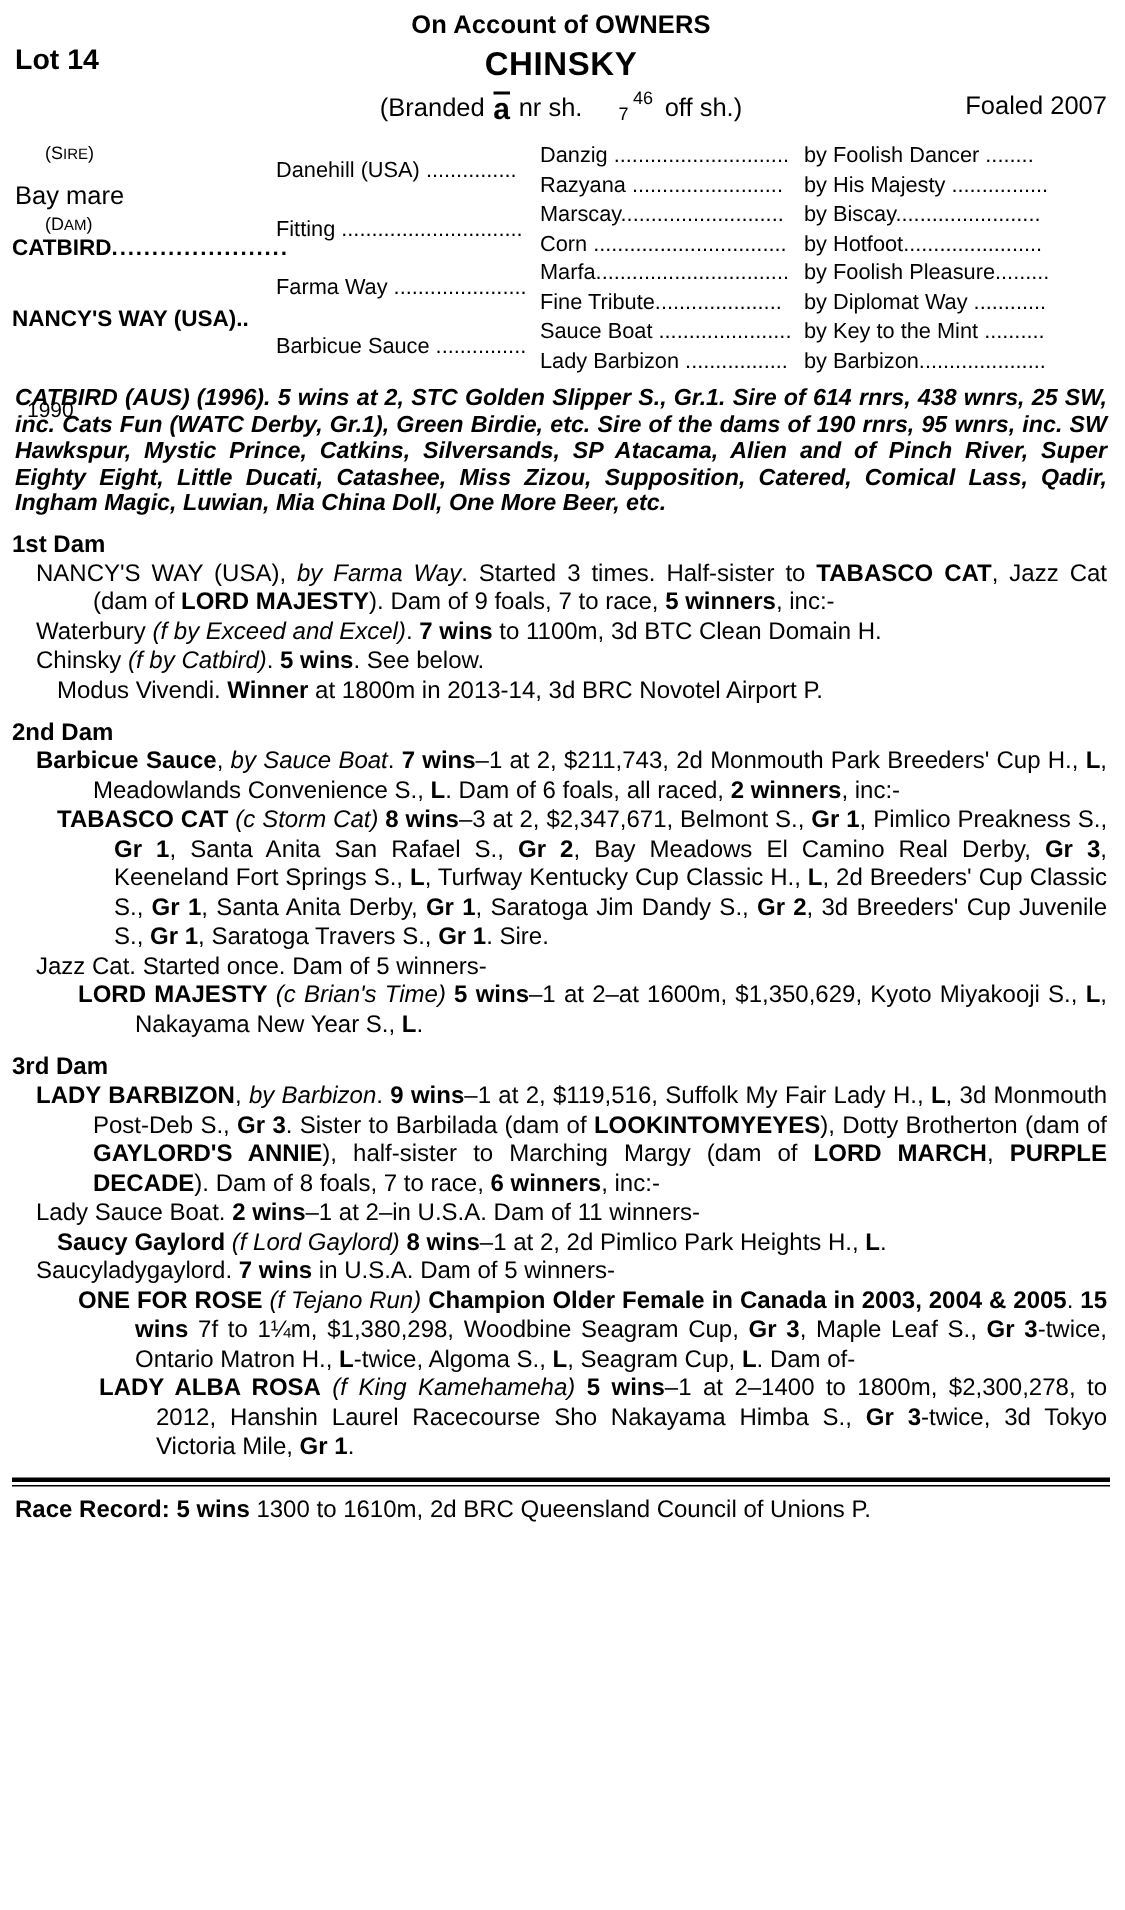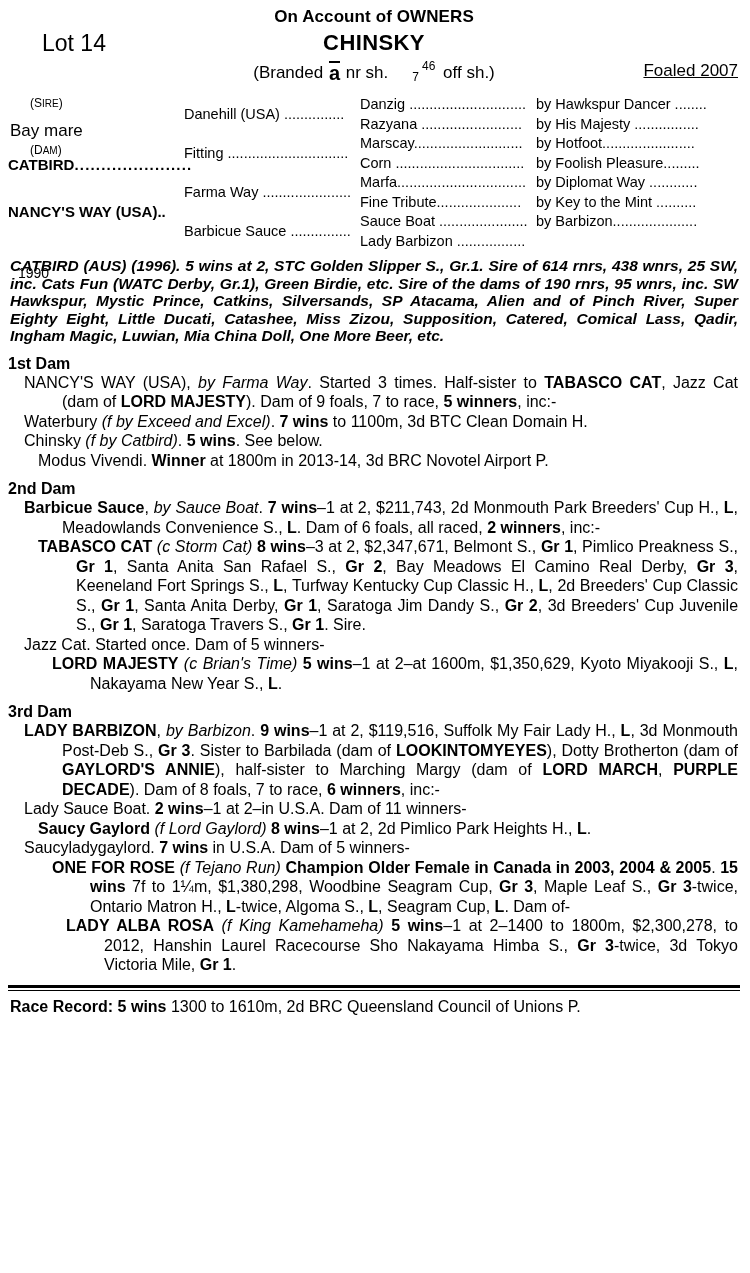--- a/index.html
+++ b/index.html
@@ -32,23 +32,22 @@
     margin: 3px 0 3px 0;
   }
   .lot-row {
     position: relative;
     height: 27px;
   }
   .lot-no {
     position: absolute;
     left: 2px;
     top: 0;
-    font-weight: normal;
-    font-size: 23px;
-    margin-left: 32px;
+    font-weight: bold;
+    font-size: 19px;
   }
   .horse-name {
     text-align: center;
     font-weight: bold;
     font-size: 22px;
     line-height: 25px;
     letter-spacing: 0.4px;
   }
   .desc-row {
     position: relative;
@@ -89,21 +88,20 @@
     vertical-align: -3px;
     margin: 0 3px;
   }
   .frac .n { display: block; margin-left: 26px; }
   .frac .d { display: block; }
   .foaled {
     position: absolute;
     right: 2px;
     top: 2px;
     font-size: 17px;
-    text-decoration: underline;
   }
 
   
   .pedigree {
     margin-top: 6px;
     display: grid;
     grid-template-columns: 172px 172px 172px 1fr;
     font-size: 14.5px;
     line-height: 19.5px;
     column-gap: 4px;
@@ -245,22 +243,23 @@
       <div class="ped-cell nowrapcell">Razyana .........................</div>
       <div class="ped-cell nowrapcell">Marscay...........................</div>
       <div class="ped-cell nowrapcell">Corn ................................</div>
       <div class="ped-cell nowrapcell">Marfa................................</div>
       <div class="ped-cell nowrapcell">Fine Tribute.....................</div>
       <div class="ped-cell nowrapcell">Sauce Boat ......................</div>
       <div class="ped-cell nowrapcell">Lady Barbizon .................</div>
     </div>
 
     <div class="ped-col">
-      <div class="ped-cell nowrapcell">by Hawkspur Dancer ........</div>
+      <div class="ped-cell nowrapcell">by Foolish Dancer ........</div>
       <div class="ped-cell nowrapcell">by His Majesty ................</div>
+      <div class="ped-cell nowrapcell">by Biscay........................</div>
       <div class="ped-cell nowrapcell">by Hotfoot.......................</div>
       <div class="ped-cell nowrapcell">by Foolish Pleasure.........</div>
       <div class="ped-cell nowrapcell">by Diplomat Way ............</div>
       <div class="ped-cell nowrapcell">by Key to the Mint ..........</div>
       <div class="ped-cell nowrapcell">by Barbizon.....................</div>
     </div>
   </div>
 
   <div class="sire-para">CATBIRD (AUS) (1996). 5 wins at 2, STC Golden Slipper S., Gr.1. Sire of 614 rnrs, 438 wnrs, 25 SW, inc. Cats Fun (WATC Derby, Gr.1), Green Birdie, etc. Sire of the dams of 190 rnrs, 95 wnrs, inc. SW Hawkspur, Mystic Prince, Catkins, Silversands, SP Atacama, Alien and of Pinch River, Super Eighty Eight, Little Ducati, Catashee, Miss Zizou, Supposition, Catered, Comical Lass, Qadir, Ingham Magic, Luwian, Mia China Doll, One More Beer, etc.</div>
 

